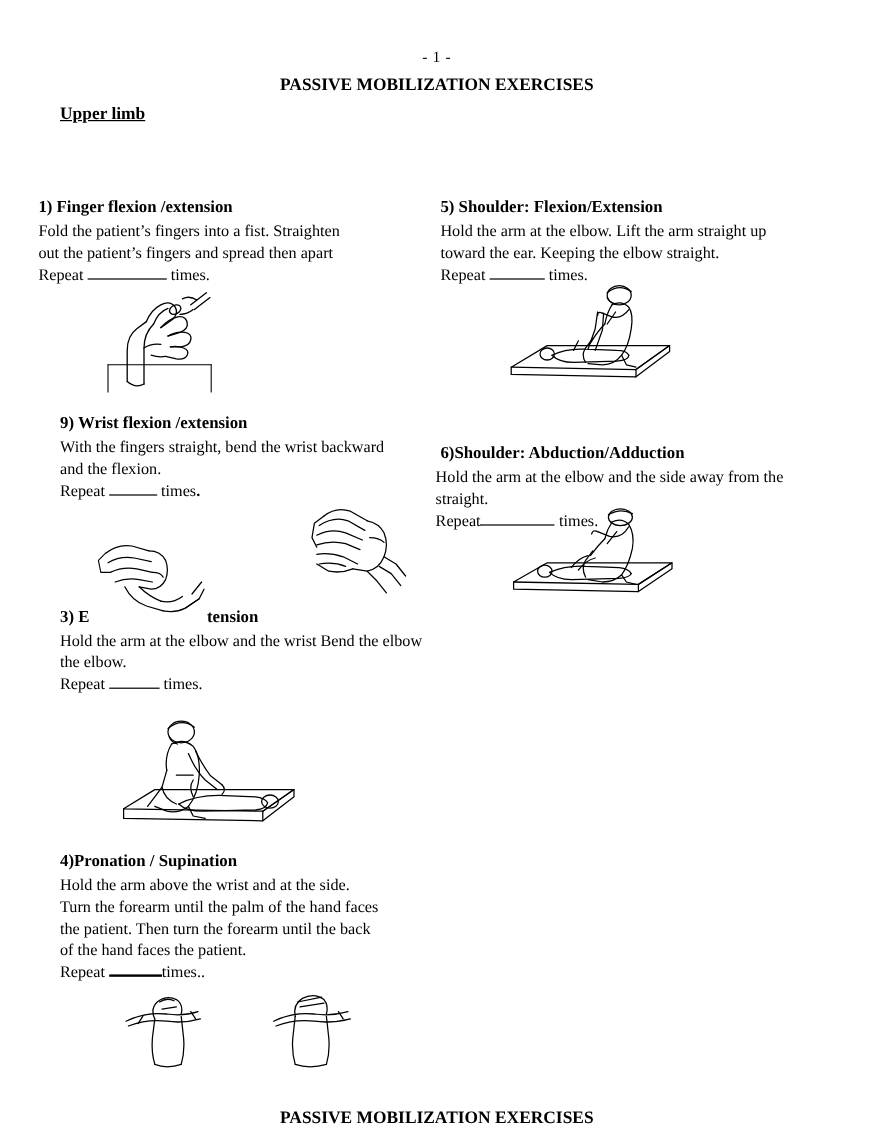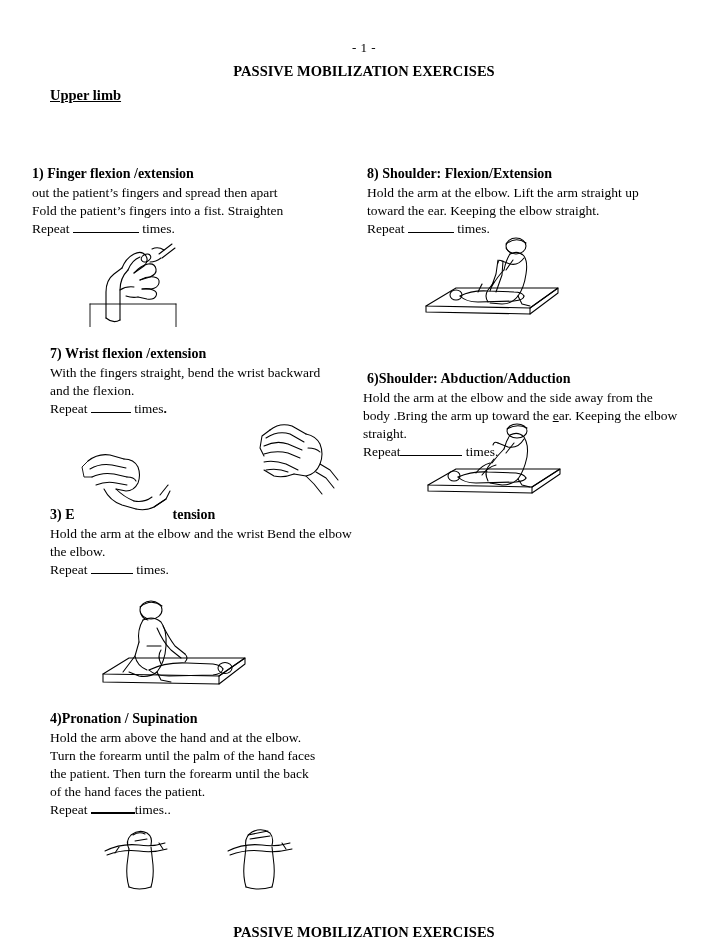--- a/index.html
+++ b/index.html
@@ -85,22 +85,22 @@
 
 <div class="page">
 
   <div class="page-number">- 1 -</div>
   <div class="doc-title">PASSIVE MOBILIZATION EXERCISES</div>
   <div class="section-label">Upper limb</div>
 
   <div class="blk" style="left:32px; top:125px; width:315px;">
     <div class="ex-title">1) Finger flexion /extension</div>
     <div class="ex-body">
+      <div>Fold the patient’s fingers into a fist. Straighten</div>
       <div>out the patient’s fingers and spread then apart</div>
-      <div>Fold the patient’s fingers into a fist. Straighten</div>
       <div>
         <span>Repeat </span><span class="blank" style="width:66px;"></span><span> times.</span>
       </div>
     </div>
   </div>
 
   <div class="blk fig" style="left:76px; top:192px;">
     <svg width="115" height="95" viewBox="0 0 115 95">
       <g fill="none" stroke="#000" stroke-width="1.1" stroke-linecap="round" stroke-linejoin="round">
         <path d="M30 86 L30 60 Q30 48 38 42 L46 36"></path>
@@ -119,21 +119,21 @@
         <path d="M76 17 Q82 14 88 18"></path>
         <path d="M74 30 Q80 30 85 26"></path>
         <path d="M14 72 L100 72" stroke-width="0.9"></path>
         <path d="M14 72 L14 95" stroke-width="0.9"></path>
         <path d="M100 72 L100 95" stroke-width="0.9"></path>
       </g>
     </svg>
   </div>
 
   <div class="blk" style="left:367px; top:125px; width:320px;">
-    <div class="ex-title">8)  Shoulder: Flexion/Extension</div>
+    <div class="ex-title">5)  Shoulder: Flexion/Extension</div>
     <div class="ex-body">
       <div>Hold the arm at the elbow. Lift the arm straight up</div>
       <div>toward the   ear. Keeping the elbow straight.</div>
       <div>
         <span>Repeat </span><span class="blank" style="width:46px;"></span><span> times.</span>
       </div>
     </div>
   </div>
 
   <div class="blk fig" style="left:418px; top:190px;">
@@ -162,21 +162,21 @@
         <path d="M100 66 Q94 74 84 74 L72 73"></path>
         <path d="M106 28 Q100 36 92 34 L84 31"></path>
         <path d="M84 31 Q80 29 80 33"></path>
         <path d="M95 30 L88 40"></path>
         <path d="M100 66 L104 74 L112 76"></path>
       </g>
     </svg>
   </div>
 
   <div class="blk" style="left:50px; top:305px; width:320px;">
-    <div class="ex-title">7) Wrist flexion /extension</div>
+    <div class="ex-title">9) Wrist flexion /extension</div>
     <div class="ex-body">
       <div>With the fingers straight, bend the wrist backward</div>
       <div>and  the flexion.</div>
       <div>
         <span>Repeat </span><span class="blank" style="width:40px;"></span><span> times</span><span class="b">.</span>
       </div>
     </div>
   </div>
 
   <div class="blk fig" style="left:70px; top:385px;">
@@ -216,23 +216,20 @@
         <path d="M68 54 L78 60 L86 70"></path>
         <path d="M58 58 L66 66 L74 76"></path>
       </g>
     </svg>
   </div>
 
   <div class="blk" style="left:363px; top:305px; width:325px;margin-top:25px;">
     <div class="ex-title" style="padding-left:4px;">6)Shoulder: Abduction/Adduction</div>
     <div class="ex-body">
       <div>Hold the arm at the elbow and the side away from the</div>
-      <div>
-        <span>body .Bring the arm up toward the </span><span class="u">e</span><span>ar. Keeping the elbow</span>
-      </div>
       <div>straight.</div>
       <div>
         <span>Repeat</span><span class="blank" style="width:62px;"></span><span> times.</span>
       </div>
     </div>
   </div>
 
   <div class="blk fig" style="left:418px; top:383px;">
     <svg width="150" height="80" viewBox="0 0 150 80">
       <g fill="none" stroke="#000" stroke-width="1.05" stroke-linecap="round" stroke-linejoin="round">
@@ -297,21 +294,21 @@
         <path d="M52 50 L66 50"></path>
         <path d="M62 76 L66 84 L76 86"></path>
         <path d="M40 60 L34 68 L28 76"></path>
       </g>
     </svg>
   </div>
 
   <div class="blk" style="left:50px; top:670px; width:330px;">
     <div class="ex-title">4)Pronation /  Supination</div>
     <div class="ex-body">
-      <div>Hold the arm above the hand and at the elbow.</div>
+      <div>Hold the arm above the wrist and at the side.</div>
       <div>Turn the forearm until the palm of the hand faces</div>
       <div>the patient. Then turn the forearm until the back</div>
       <div>of the hand faces the patient.</div>
       <div>
         <span>Repeat </span><span class="blank" style="width:44px;border-bottom:2px solid #000;"></span><span>times..</span>
       </div>
     </div>
   </div>
 
   <div class="blk fig" style="left:95px; top:785px;">

